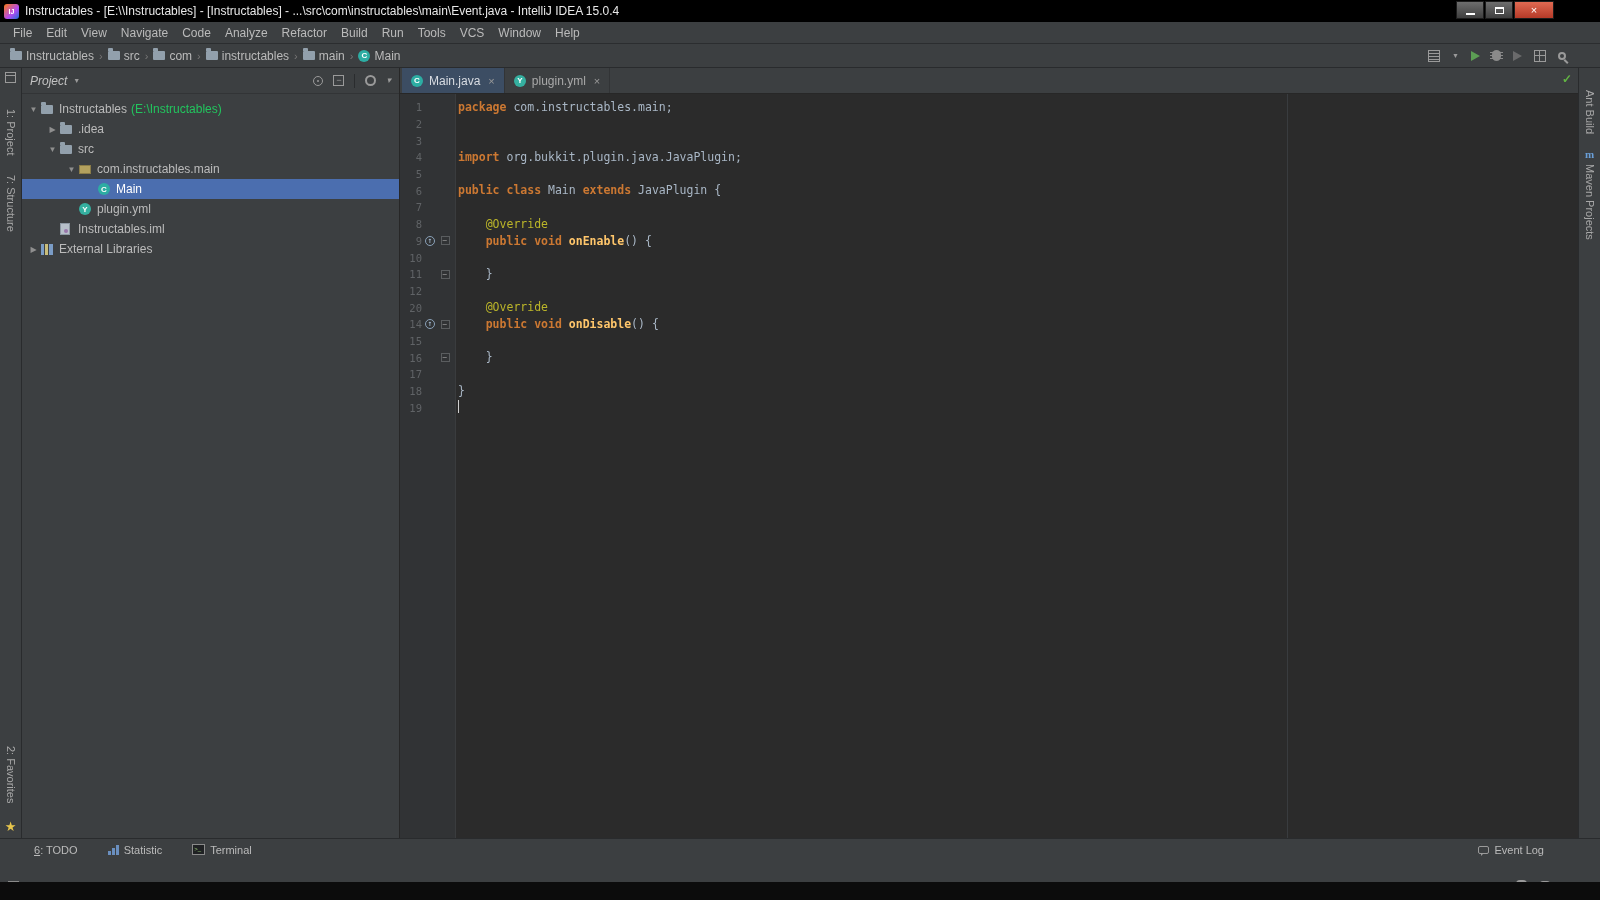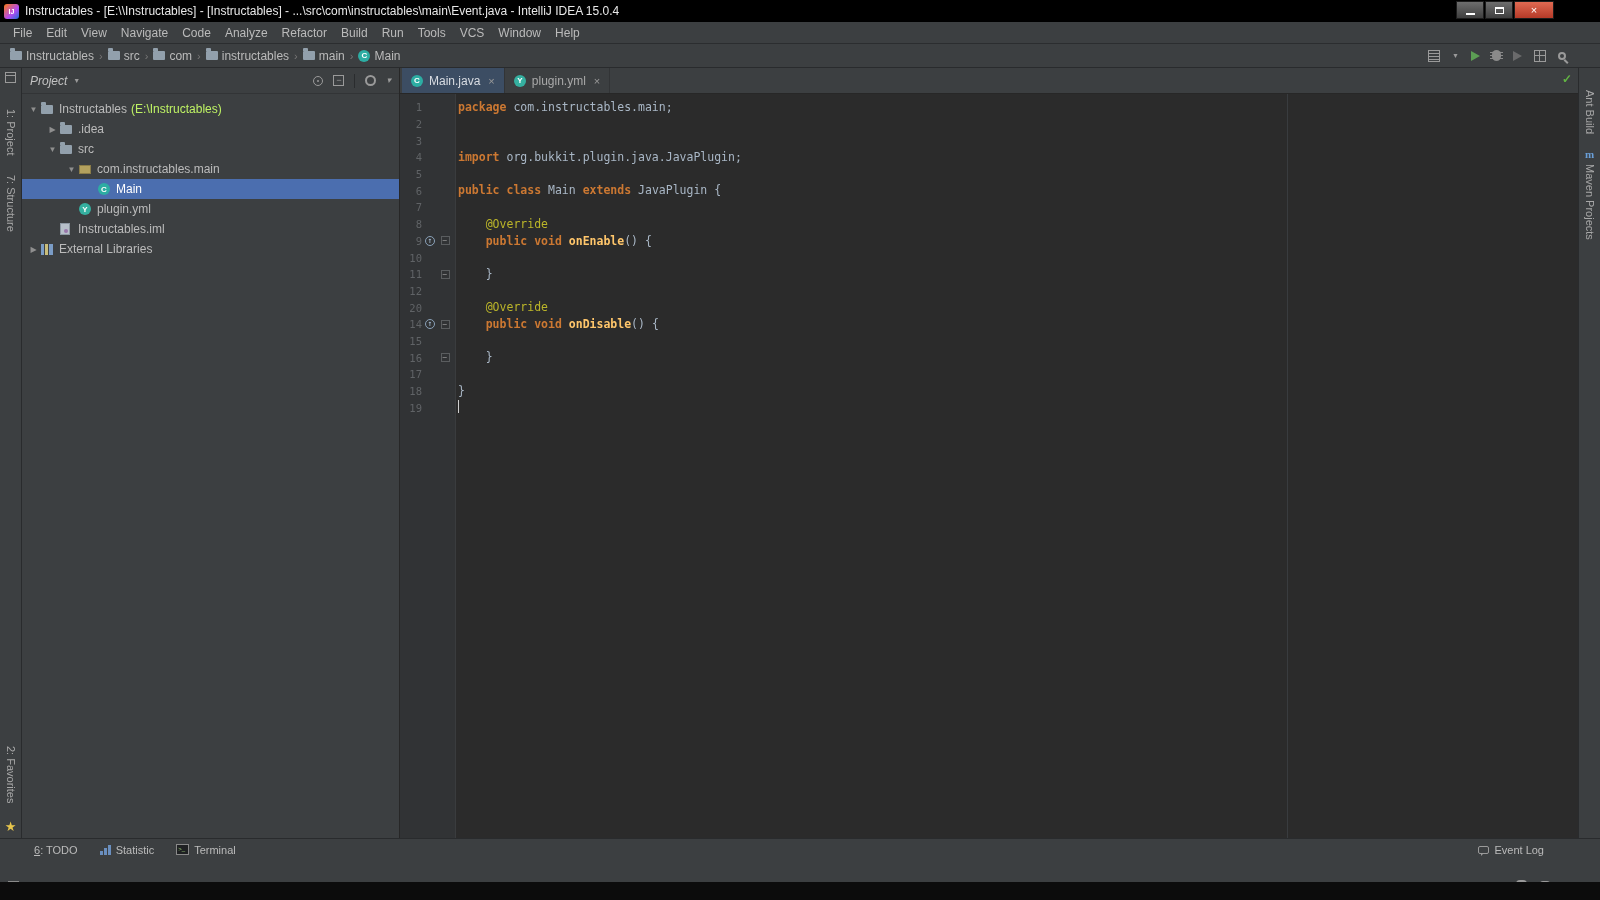--- a/index.html
+++ b/index.html
@@ -88,21 +88,21 @@
   .ic-gear:before{content:"";position:absolute;left:2px;top:-4px;width:3px;height:15px;background:#9a9a9a;z-index:-1;}
   .ic-gear:after{content:"";position:absolute;left:-4px;top:2px;width:15px;height:3px;background:#9a9a9a;z-index:-1;}
   .ic-hide{color:#9a9a9a;font-size:9px;line-height:1;}
   .tree{padding-top:5px;overflow:hidden;}
   .tree-row{height:20px;display:flex;align-items:center;font-size:12px;color:#bbbbbb;white-space:nowrap;cursor:default;}
   .tree-row.selected{background:#4b6eaf;color:#fff;}
   .tree-chevron{width:15px;text-align:center;font-size:8px;color:#8f8f8f;flex:0 0 auto;}
   .tree-row.selected .tree-chevron{color:#d8d8d8;}
   .tree-icon-slot{width:17px;display:flex;align-items:center;flex:0 0 auto;}
   .tree-label{margin-left:1px;}
-  .tree-suffix{color:#bef264;margin-left:4px;}
+  .tree-suffix{color:#22c55e;margin-left:4px;}
 
   
   .editor-zone{position:absolute;left:400px;right:22px;top:68px;bottom:62px;background:#2b2b2b;}
   .tabbar{position:absolute;left:0;right:0;top:0;height:26px;background:#3c3f41;
     border-bottom:1px solid #272727;display:flex;align-items:stretch;padding-left:2px;}
   .tab{display:flex;align-items:center;gap:6px;padding:0 9px;font-size:12px;color:#a9a9a9;
     border-right:1px solid #323436;cursor:default;}
   .tab.active{background:#3c4d63;color:#d8dce2;}
   .tab-close{color:#9a9a9a;font-size:11px;margin-left:2px;}
   .editor-body{position:absolute;left:0;right:0;top:26px;bottom:0;background:#2b2b2b;display:flex;
@@ -122,21 +122,21 @@
   .tk-pl{color:#a9b7c6;}
   .tk-ann{color:#bbb529;}
   .tk-mth{color:#ffc66b;font-weight:bold;}
   .caret{display:inline-block;width:1px;height:13px;background:#cfcfcf;vertical-align:-2px;}
   .margin-guide{position:absolute;top:26px;bottom:0;left:887px;width:1px;background:#393c3f;}
   .inspect-ok{position:absolute;top:4px;right:6px;color:#62b543;font-size:12px;font-weight:bold;}
 
   
   .bottom-stripe{position:absolute;left:0;right:0;bottom:40px;height:22px;background:#3c3f41;
     border-top:1px solid #292b2d;display:flex;align-items:center;font-size:11px;color:#bbbbbb;}
-  .bs-left{display:flex;align-items:center;gap:22px;margin-left:34px;}
+  .bs-left{display:flex;align-items:center;gap:30px;margin-left:34px;}
   .bs-right{margin-left:auto;display:flex;align-items:center;gap:6px;margin-right:56px;}
   .tool-btn{display:flex;align-items:center;gap:5px;cursor:default;}
   .tool-btn u{text-decoration:underline;}
   .ic-stat{width:11px;height:10px;display:inline-block;
     background:linear-gradient(0deg,#6a8fbf 0 10px) 0 100%/3px 4px no-repeat,
                linear-gradient(0deg,#6a8fbf 0 10px) 4px 100%/3px 7px no-repeat,
                linear-gradient(0deg,#6a8fbf 0 10px) 8px 100%/3px 10px no-repeat;}
   .ic-terminal{width:13px;height:11px;background:#1f2123;border:1px solid #8a8a8a;color:#9fd17a;
     font-size:6px;line-height:9px;padding-left:1px;display:inline-block;}
   .ic-balloon{width:11px;height:8px;border:1px solid #9a9a9a;border-radius:2px;position:relative;display:inline-block;}

